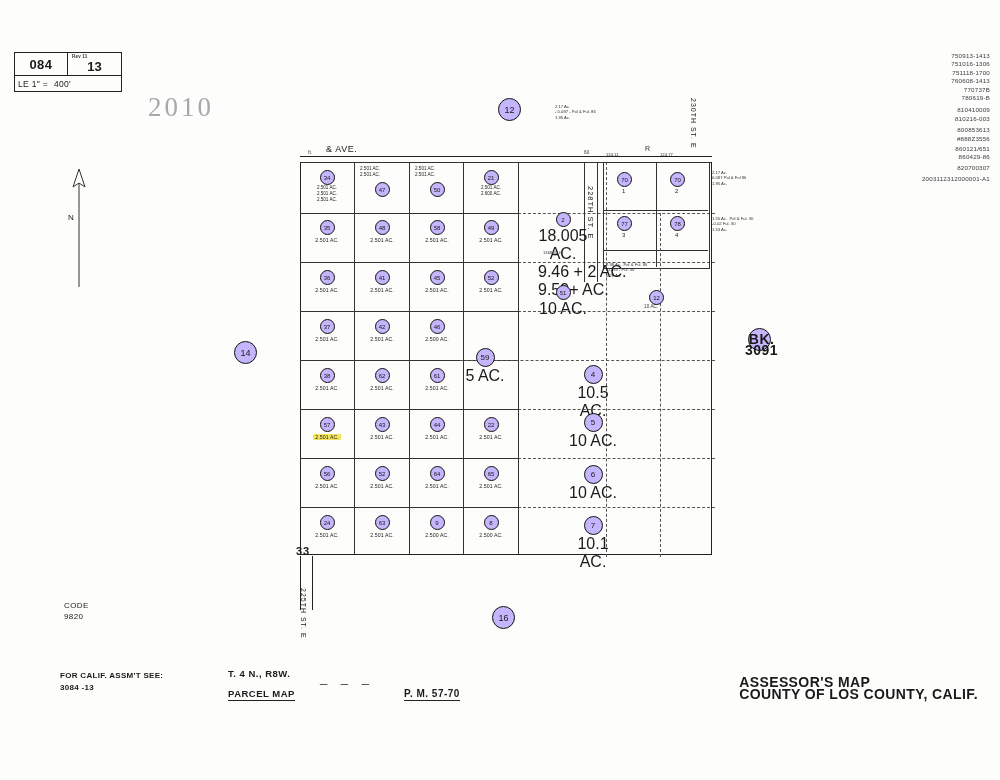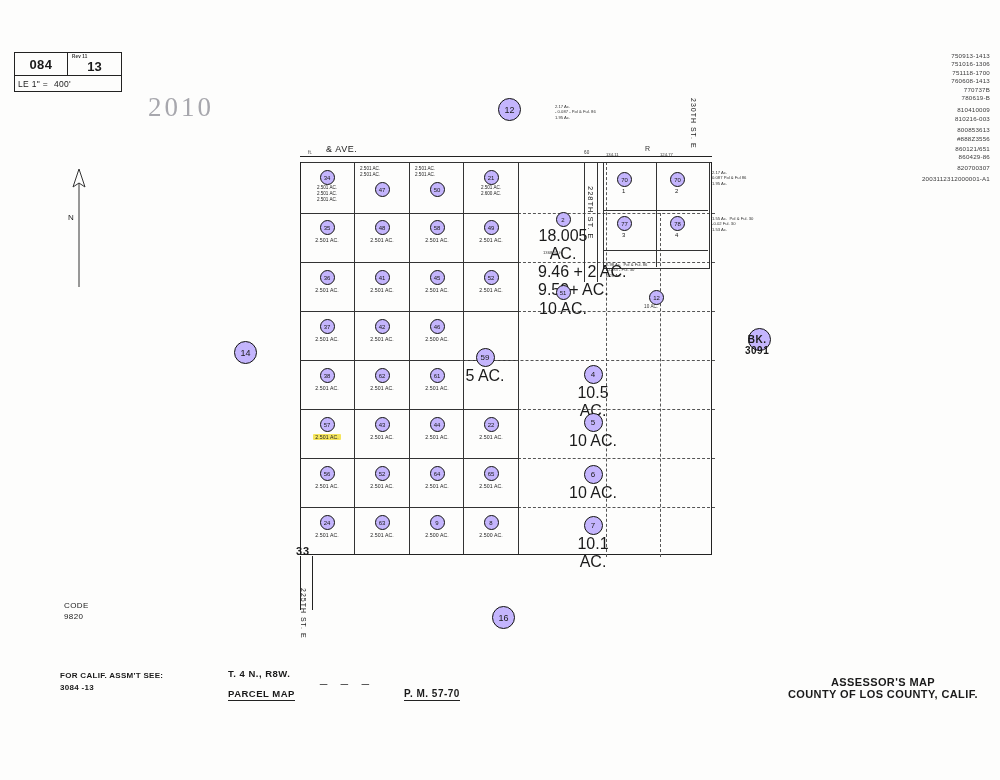--- a/index.html
+++ b/index.html
@@ -64,23 +64,23 @@
   .microtxt{font-size:4.6px;color:#333;line-height:6px;letter-spacing:.1px;}
   .microtxt2{font-size:4.2px;color:#333;line-height:5.4px;}
 
   
   .code{left:64px;top:600px;font-size:8px;line-height:11px;letter-spacing:.4px;}
   .prev{left:60px;top:670px;font-size:8px;line-height:12px;letter-spacing:.3px;font-weight:700;}
   .twp{left:228px;top:668px;font-size:9.5px;letter-spacing:.5px;font-weight:700;}
   .pm{left:228px;top:688px;font-size:9.5px;letter-spacing:.5px;font-weight:700;}
   .pmno{left:404px;top:688px;font-size:10px;letter-spacing:.5px;font-weight:700;}
   .dashes{left:320px;top:670px;font-size:13px;letter-spacing:5px;color:#333;}
-  .assessor{right:22px;top:676px;text-align:center;font-size:11px;line-height:12px;
+  .assessor{right:22px;top:676px;text-align:left;font-size:14px;line-height:12px;
             letter-spacing:.4px;font-weight:700;}
-  .bk3091{left:745px;top:334px;text-align:center;font-size:10px;line-height:11px;
+  .bk3091{left:745px;top:334px;text-align:center;font-size:14px;line-height:11px;
           font-weight:700;letter-spacing:.5px;}
   .sec33{left:296px;top:545px;font-size:11px;font-weight:700;letter-spacing:1px;}
   .underline-pm{border-bottom:1px solid #222;padding-bottom:1px;}
 </style>
 </head>
 <body>
 
 <div class="sheet">
 
   <div class="abs tl-block">

